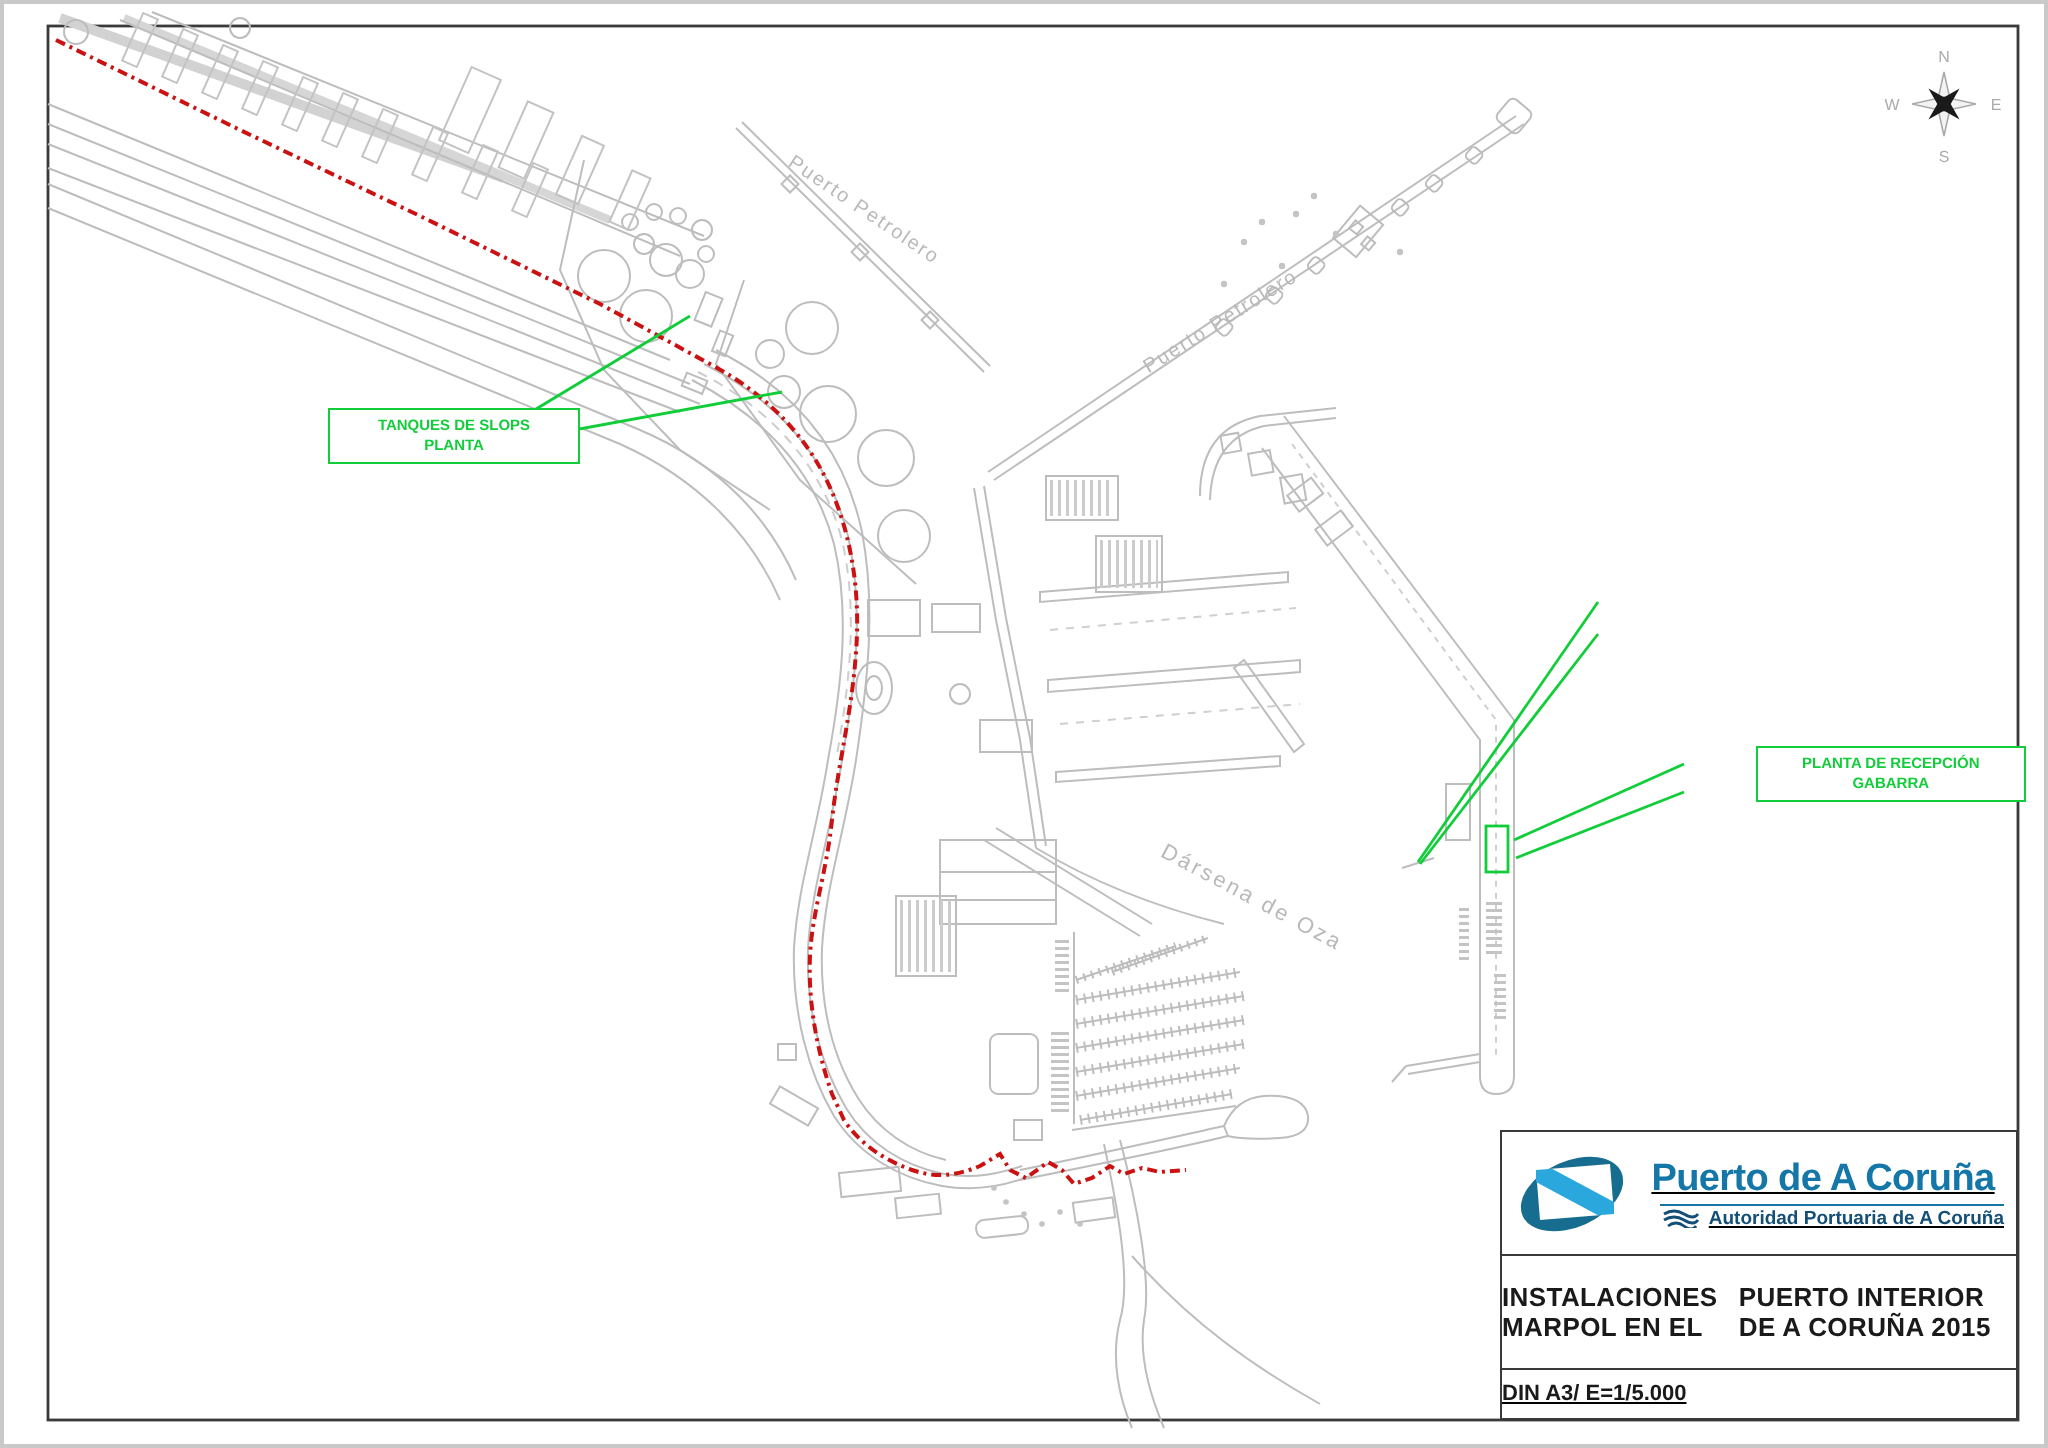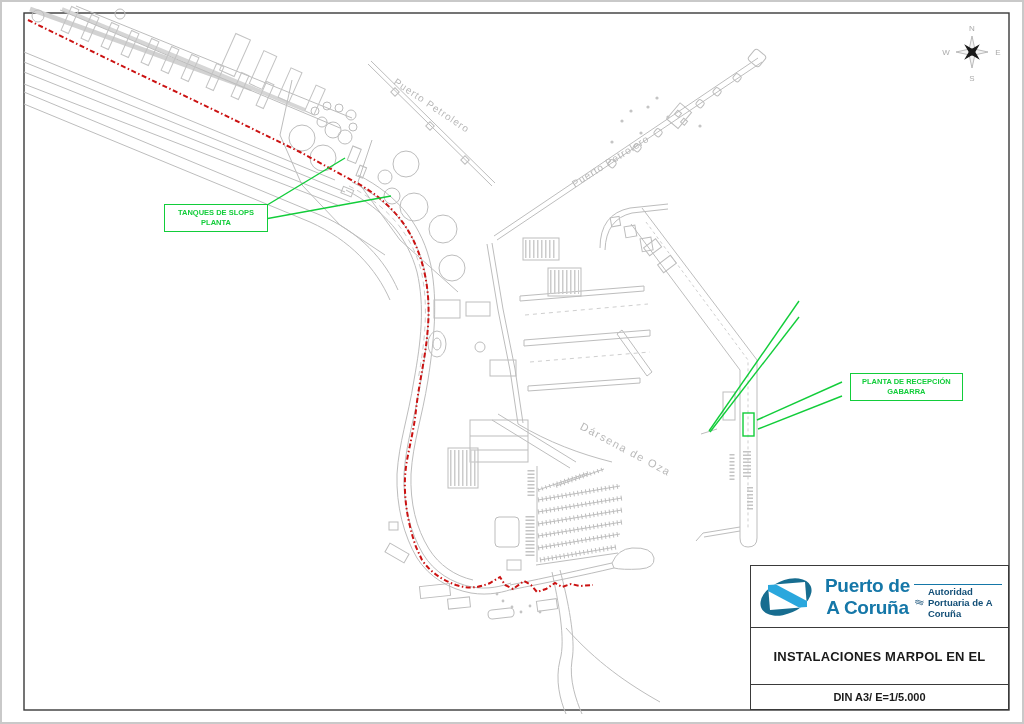--- a/index.html
+++ b/index.html
@@ -6,37 +6,37 @@
   .page{position:relative;width:1024px;height:724px;background:#fff;overflow:hidden;
         box-shadow:inset 0 0 0 2px #c9c9c9;font-family:"Liberation Sans",sans-serif;}
   .map-svg{position:absolute;left:0;top:0;}
   
   .maplabel{position:absolute;color:#b9b9b9;font-size:10px;letter-spacing:1px;
             white-space:nowrap;transform-origin:left top;}
   .maplabel.big{font-size:11px;letter-spacing:1.5px;}
   
   .ann{position:absolute;border:1.6px solid #12cd3a;color:#12cd3a;background:#fff;
        font-weight:bold;font-size:7.5px;line-height:1.35;text-align:center;
-       padding:3px 11px;white-space:nowrap;}
+       padding:3px 22px;white-space:nowrap;}
   
   .titleblock{position:absolute;left:750px;top:565px;width:259px;height:145px;
               border:1.6px solid #3a3a3a;box-sizing:border-box;background:#fff;
               display:flex;flex-direction:column;}
   .tb-logo{height:62px;border-bottom:1.6px solid #3a3a3a;display:flex;align-items:center;
            padding:4px 6px;box-sizing:border-box;gap:6px;}
-  .tb-logo-text{flex:1;display:flex;flex-direction:row;align-items:flex-end;}
+  .tb-logo-text{flex:1;display:flex;flex-direction:column;align-items:flex-end;text-decoration:underline;}
   .tb-logo-title{color:#1577a8;font-weight:bold;font-size:19px;letter-spacing:-0.3px;
                  width:100%;text-align:center;}
   .tb-logo-sub{border-top:1.5px solid #1577a8;margin-top:1px;padding-top:1px;
                display:flex;align-items:center;gap:4px;}
   .tb-logo-sub span{color:#134f77;font-weight:bold;font-size:9.5px;}
   .tb-title{flex:1;border-bottom:1.6px solid #3a3a3a;display:flex;flex-direction:row;
             align-items:center;justify-content:center;gap:2px;}
   .tb-title div{font-weight:bold;font-size:13px;color:#1a1a1a;letter-spacing:.2px;}
-  .tb-scale{height:24px;display:flex;align-items:center;justify-content:center;}
+  .tb-scale{height:24px;display:flex;align-items:center;justify-content:flex-start;text-decoration:underline;}
   .tb-scale div{font-weight:bold;font-size:11px;color:#1a1a1a;}
 </style>
 </head>
 <body>
 
 <div class="page">
 
 <svg class="map-svg" width="1024" height="724" viewBox="0 0 1024 724">
 
   <rect x="24" y="13" width="985" height="697" fill="none" stroke="#3a3a3a" stroke-width="1.4"></rect>
@@ -273,21 +273,21 @@
 </svg>
 
 <div class="maplabel" style="left:398px;top:76px;transform:rotate(34deg);">Puerto Petrolero</div>
 <div class="maplabel" style="left:570px;top:180px;transform:rotate(-32deg);">Puerto Petrolero</div>
 <div class="maplabel big" style="left:584px;top:420px;transform:rotate(28deg);">Dársena de Oza</div>
 
 <div class="ann" style="left:164px;top:204px;width:80px;">
   <div>TANQUES DE SLOPS</div>
   <div>PLANTA</div>
 </div>
-<div class="ann" style="left:850px;top:373px;">
+<div class="ann" style="left:878px;top:373px;">
   <div>PLANTA DE RECEPCIÓN</div>
   <div>GABARRA</div>
 </div>
 
 <div class="titleblock">
   <div class="tb-logo">
     <svg width="58" height="44" viewBox="0 0 58 44">
       <ellipse cx="29" cy="22" rx="27" ry="16.5" fill="#176d90" transform="rotate(-24 29 22)"></ellipse>
       <polygon points="11,10 48,7 50,32 13,35" fill="#ffffff"></polygon>
       <polygon points="11,10 19,9.4 50,26 50,32 42,32.6 11,16" fill="#2aa7dd"></polygon>
@@ -297,19 +297,20 @@
       <div class="tb-logo-sub">
         <svg width="20" height="10" viewBox="0 0 20 10">
           <path d="M2,3 Q7,0 12,3 T19,3 M2,6 Q7,3 12,6 T19,6 M4,9 Q8,6 12,9 T18,9" fill="none" stroke="#134f77" stroke-width="1.4"></path>
         </svg>
         <span>Autoridad Portuaria de A Coruña</span>
       </div>
     </div>
   </div>
   <div class="tb-title">
     <div>INSTALACIONES MARPOL EN EL</div>
+    <div>PUERTO INTERIOR DE A CORUÑA 2015</div>
   </div>
   <div class="tb-scale">
     <div>DIN A3/ E=1/5.000</div>
   </div>
 </div>
 
 </div>
 
 </body></html>

